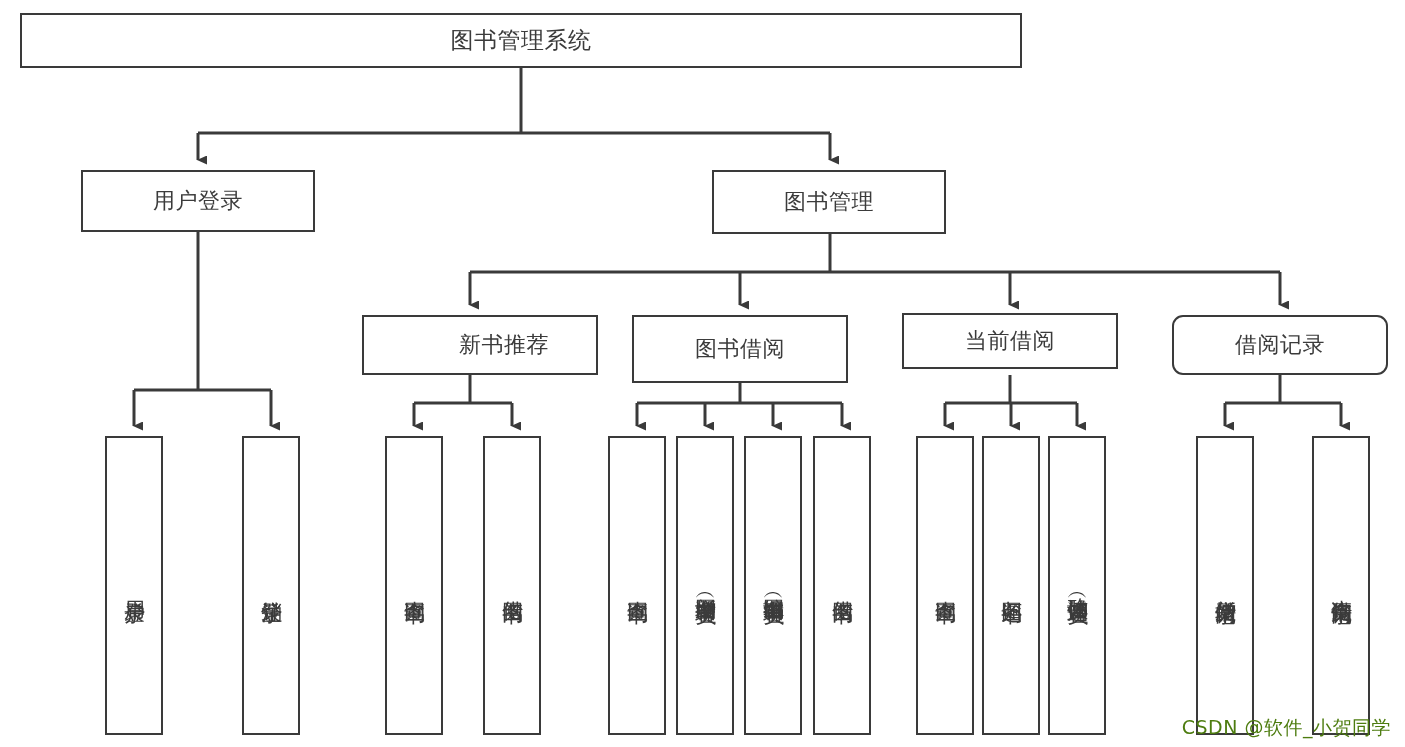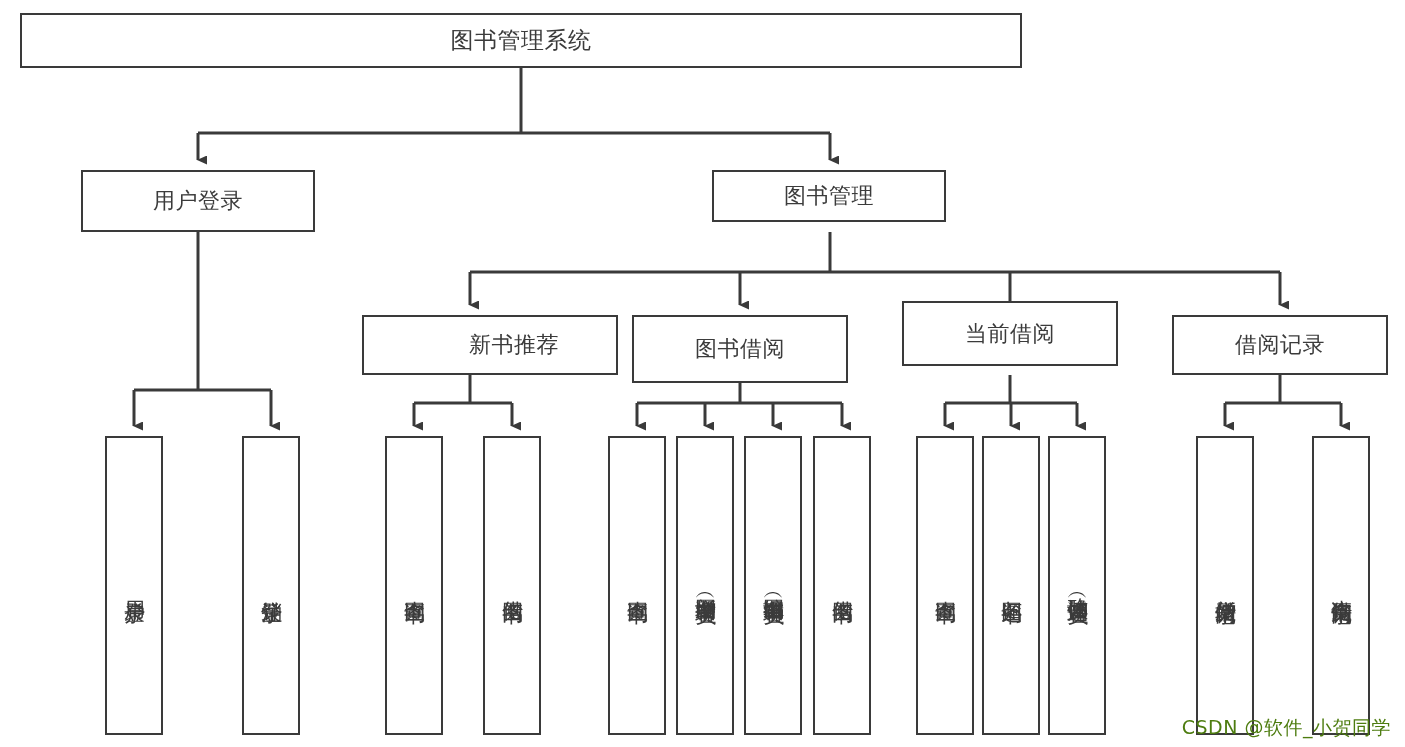--- a/index.html
+++ b/index.html
@@ -123,34 +123,34 @@
     </g>
   </svg>
 
   <div class="node root" style="left:20px; top:13px; width:1002px; height:55px;">
     <span class="label">图书管理系统</span>
   </div>
 
   <div class="node" style="left:81px; top:170px; width:234px; height:62px;">
     <span class="label">用户登录</span>
   </div>
-  <div class="node" style="left:712px; top:170px; width:234px; height:52px;">
+  <div class="node" style="left:712px; top:170px; width:234px; height:64px;">
     <span class="label">图书管理</span>
   </div>
 
-  <div class="node" style="left:362px; top:315px; width:256px; height:60px;padding-left:48px;">
+  <div class="node" style="left:362px; top:315px; width:236px; height:60px;padding-left:48px;">
     <span class="label">新书推荐</span>
   </div>
   <div class="node" style="left:632px; top:315px; width:216px; height:68px;">
     <span class="label">图书借阅</span>
   </div>
-  <div class="node" style="left:902px; top:301px; width:216px; height:65px;">
+  <div class="node" style="left:902px; top:313px; width:216px; height:56px;">
     <span class="label">当前借阅</span>
   </div>
-  <div class="node" style="left:1172px; top:315px; width:216px; height:60px;">
+  <div class="node" style="left:1172px; top:315px; width:216px; height:60px;border-radius:11px;">
     <span class="label">借阅记录</span>
   </div>
 
   <div class="node vertical" style="left:105px; top:436px; width:58px; height:299px;">
     <span class="label">用户登录</span>
   </div>
   <div class="node vertical" style="left:242px; top:436px; width:58px; height:299px;">
     <span class="label">注销登录</span>
   </div>
 

